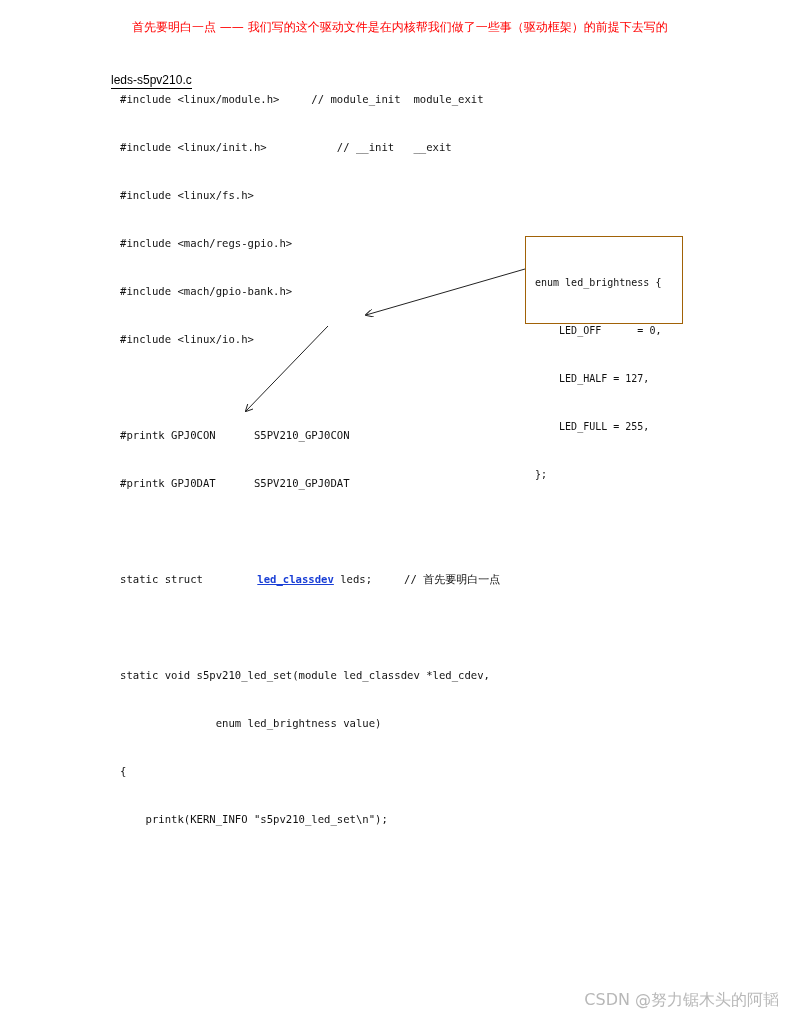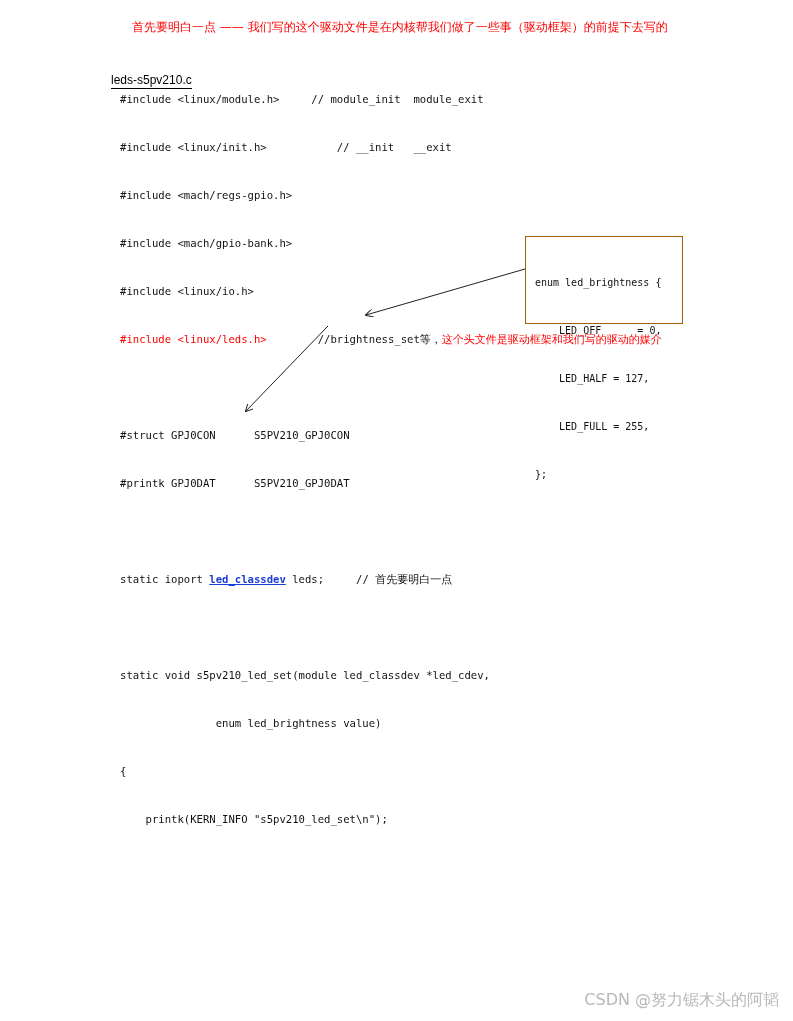--- a/index.html
+++ b/index.html
@@ -15,21 +15,21 @@
     border-bottom:1px solid #000; line-height:15px; padding-bottom:0px;margin-top:32px;
   }
   .code {
     position:absolute; left:120px; top:59px;
     font-family:"DejaVu Sans Mono", monospace; font-size:10.6px; color:#111;
     line-height:16px; white-space:pre; margin:0;
   }
   .code .line { height:16px; display:block; }
   .cn { font-family:"DejaVu Sans", sans-serif; font-size:11px; }
   .red { color:#ff0000; }
-  .link { color:#1a3fd6; text-decoration:underline; font-weight:bold; }
+  .link { color:#1a3fd6; text-decoration:underline; font-weight:bold;margin-left:48px; }
   .enum-box {
     position:absolute; left:525px; top:236px; width:158px; height:88px;
     border:1px solid #a16207; background:#fff; box-sizing:border-box;
     font-family:"DejaVu Sans Mono", monospace; font-size:10px; color:#111;
     padding:6px 0 0 9px; line-height:16px; white-space:pre;
   }
   .enum-box .line { display:block; height:16px; }
   .watermark {
     position:absolute; right:14px; top:990px;
     font-family:"DejaVu Sans", sans-serif; font-size:16px; color:#b8b8b8;
@@ -39,29 +39,29 @@
 </style>
 </head>
 <body>
 
 <div class="heading">首先要明白一点 —— 我们写的这个驱动文件是在内核帮我们做了一些事（驱动框架）的前提下去写的</div>
 <div class="filename">leds-s5pv210.c</div>
 
 <div class="code">
   <span class="line">#include &lt;linux/module.h&gt;     // module_init  module_exit</span>
   <span class="line">#include &lt;linux/init.h&gt;           // __init   __exit</span>
+  <span class="line">#include &lt;linux/fs.h&gt;</span>
   <span class="line">#include &lt;mach/regs-gpio.h&gt;</span>
   <span class="line">#include &lt;mach/gpio-bank.h&gt;</span>
   <span class="line">#include &lt;linux/io.h&gt;</span>
-  <span class="line"><span class="red">#include &lt;linux/leds.h&gt;</span><span>        //brightness_set</span><span class="cn">等，</span><span class="cn red">这个头文件是驱动框架和我们写的驱动的媒介</span></span>
   <span class="line"></span>
-  <span class="line">#struct GPJ0CON      S5PV210_GPJ0CON</span>
+  <span class="line">#printk GPJ0CON      S5PV210_GPJ0CON</span>
   <span class="line">#printk GPJ0DAT      S5PV210_GPJ0DAT</span>
   <span class="line"></span>
-  <span class="line"><span>static ioport </span><span class="link">led_classdev</span><span> leds;     // </span><span class="cn">首先要明白一点</span></span>
+  <span class="line"><span>static struct </span><span class="link">led_classdev</span><span> leds;     // </span><span class="cn">首先要明白一点</span></span>
   <span class="line"></span>
   <span class="line">static void s5pv210_led_set(module led_classdev *led_cdev,</span>
   <span class="line">               enum led_brightness value)</span>
   <span class="line">{</span>
   <span class="line">    printk(KERN_INFO "s5pv210_led_set\n");</span>
   <span class="line"></span>
   
   
   
   

